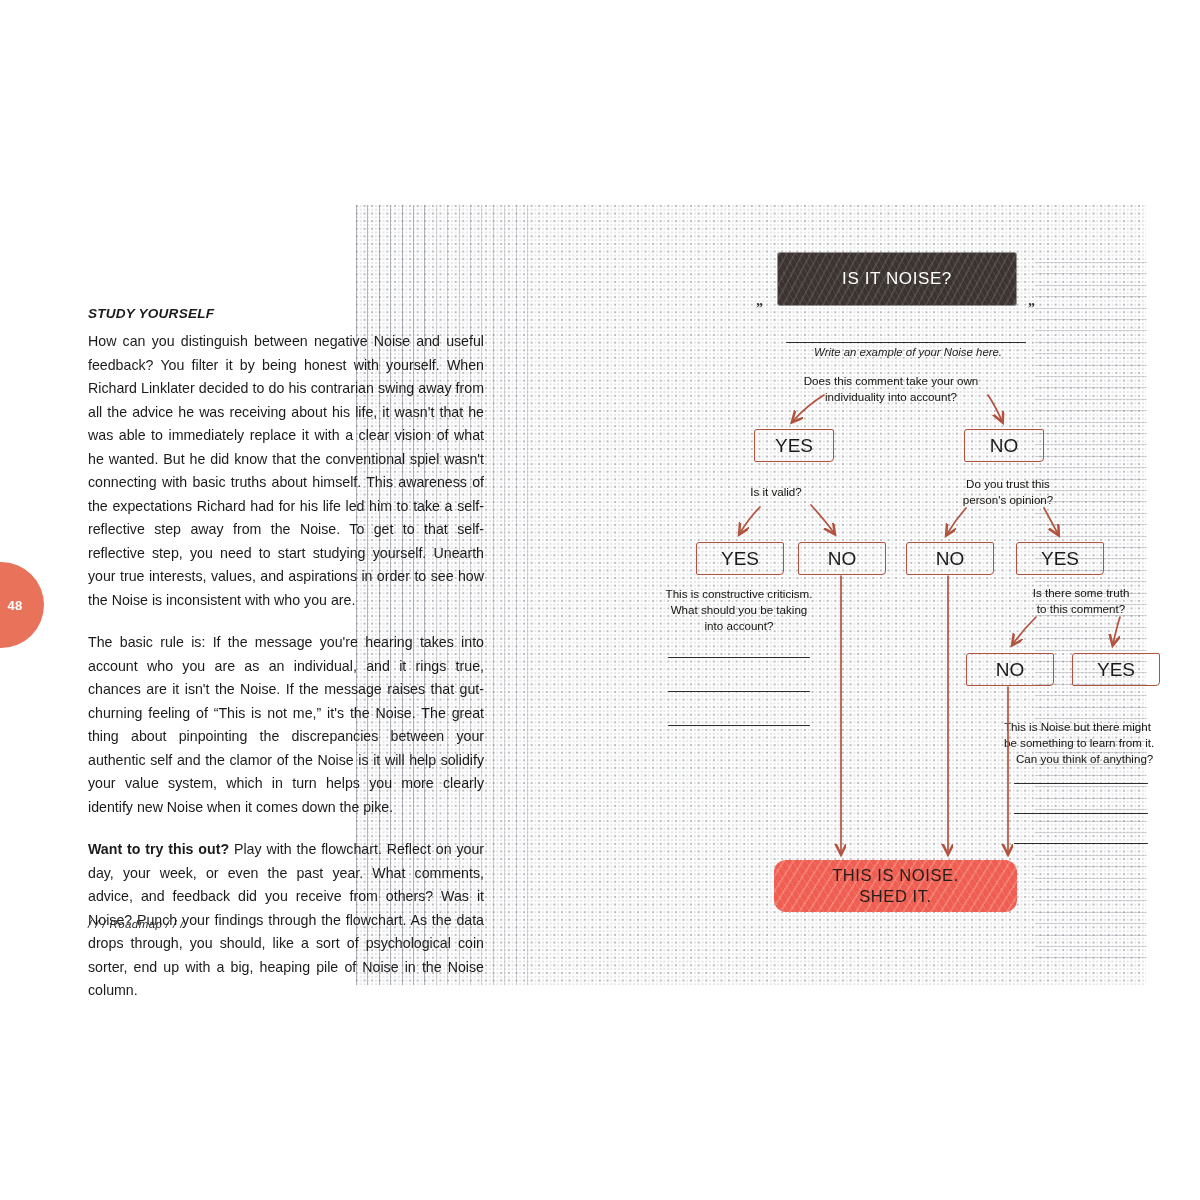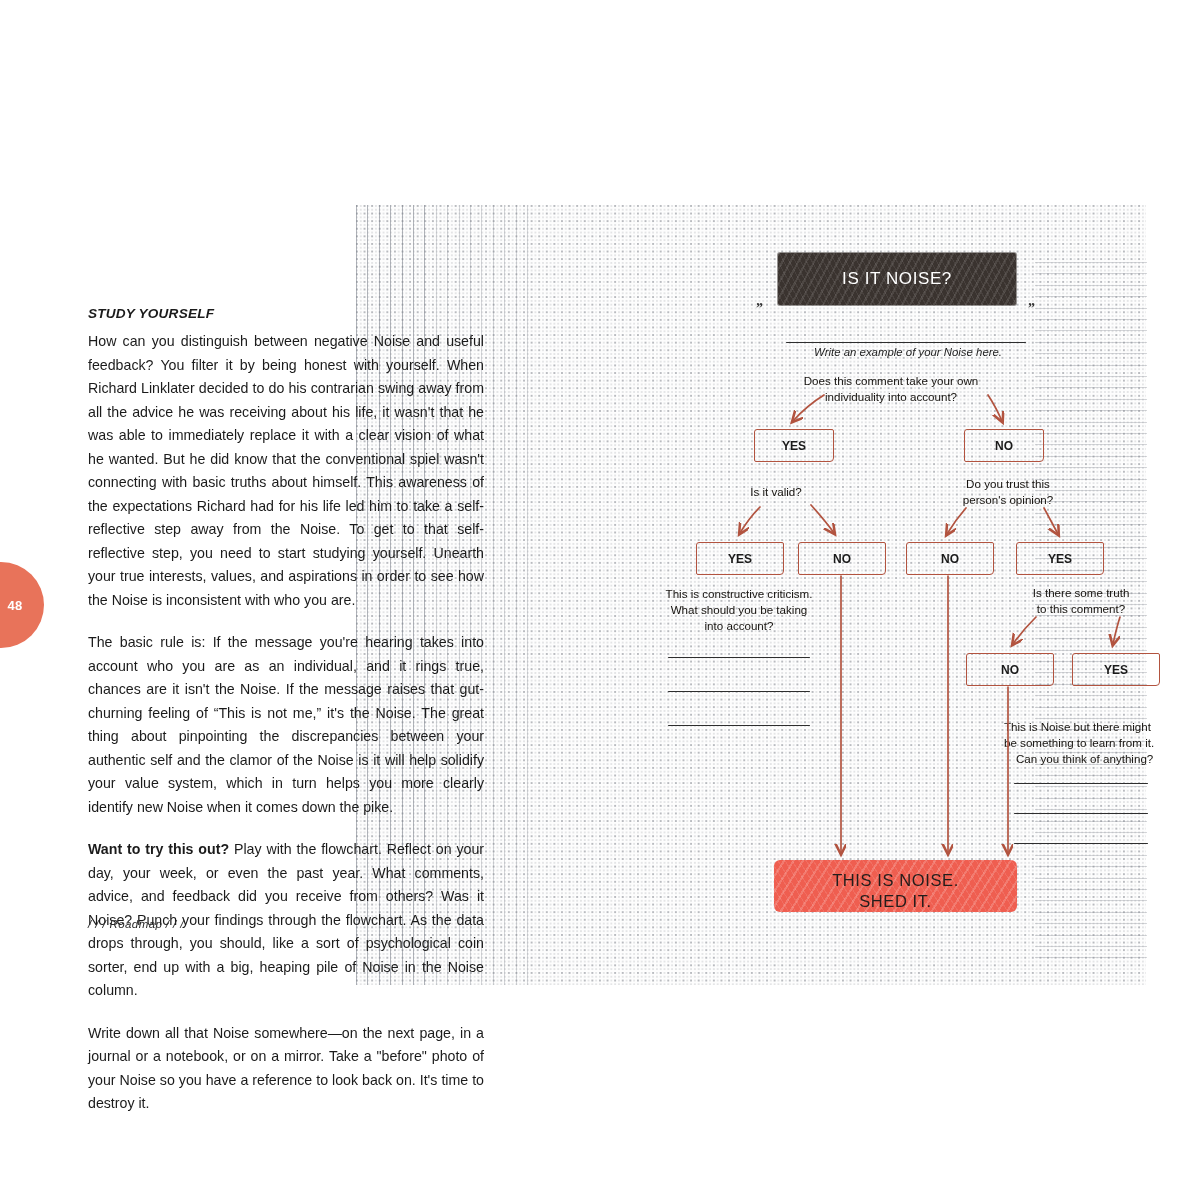--- a/index.html
+++ b/index.html
@@ -96,21 +96,21 @@
       #3a332f;
     font-size:17px;border-radius:2px;
     box-shadow:0 0 0 1px rgba(58,51,47,.5);
   }
   .banner-red{
     left:418px;top:655px;width:243px;height:52px;
     background:
       repeating-linear-gradient(122deg, rgba(255,255,255,.18) 0 2px, transparent 2px 8px),
       repeating-linear-gradient(58deg, rgba(255,255,255,.10) 0 1px, transparent 1px 6px),
       #ef5e50;
-    color:#231d1b;font-size:16.5px;line-height:21px;border-radius:6px;align-items:flex-end;
+    color:#231d1b;font-size:16.5px;line-height:21px;border-radius:12px;
   }
   .banner-red .l2{display:block;}
 
   .quote-mark{
     position:absolute;font-size:14px;color:#333;font-weight:bold;
     font-family:"Liberation Serif", serif;
   }
   .ql{left:400px;top:96px;}
   .qr{left:672px;top:96px;}
 
@@ -124,25 +124,24 @@
   }
 
   .qtext{
     position:absolute;font-size:11.6px;line-height:16px;color:#16130f;
     text-align:center;white-space:nowrap;
   }
 
   .choice{
     position:absolute;width:78px;height:31px;
     display:flex;align-items:center;justify-content:center;
-    font-size:12px;color:#1a1a1a;
+    font-size:19px;color:#1a1a1a;
     border:1.7px solid #b2533f;
     border-radius:3px 2px 4px 2px;
     background:transparent;
-    font-weight:bold;
   }
   .choice.wide{width:86px;}
 
   svg.arrows{position:absolute;left:0;top:0;width:790px;height:780px;overflow:visible;}
 </style>
 </head>
 <body>
 
 <div id="stage">
 
@@ -155,21 +154,20 @@
 
   <div class="page-badge">
     <span>48</span>
   </div>
 
   <div class="copy">
     <h2>STUDY YOURSELF</h2>
     <p>How can you distinguish between negative Noise and useful feedback? You filter it by being honest with yourself. When Richard Linklater decided to do his contrarian swing away from all the advice he was receiving about his life, it wasn't that he was able to immediately replace it with a clear vision of what he wanted. But he did know that the conventional spiel wasn't connecting with basic truths about himself. This awareness of the expectations Richard had for his life led him to take a self-reflective step away from the Noise. To get to that self-reflective step, you need to start studying yourself. Unearth your true interests, values, and aspirations in order to see how the Noise is inconsistent with who you are.</p>
     <p>The basic rule is: If the message you're hearing takes into account who you are as an individual, and it rings true, chances are it isn't the Noise. If the message raises that gut-churning feeling of “This is not me,” it's the Noise. The great thing about pinpointing the discrepancies between your authentic self and the clamor of the Noise is it will help solidify your value system, which in turn helps you more clearly identify new Noise when it comes down the pike.</p>
     <p><b>Want to try this out?</b><span> Play with the flowchart. Reflect on your day, your week, or even the past year. What comments, advice, and feedback did you receive from others? Was it Noise? Punch your findings through the flowchart. As the data drops through, you should, like a sort of psychological coin sorter, end up with a big, heaping pile of Noise in the Noise column.</span></p>
-    <p>Write down all that Noise somewhere—on the next page, in a journal or a notebook, or on a mirror. Take a "before" photo of your Noise so you have a reference to look back on. It's time to destroy it.</p>
   </div>
   <div class="footer-note">/ / / Roadmap / / /</div>
 
   <div class="flow">
 
     <div class="banner banner-dark">
       <span>IS IT NOISE?</span>
     </div>
 
     <div class="quote-mark ql">”</div>

